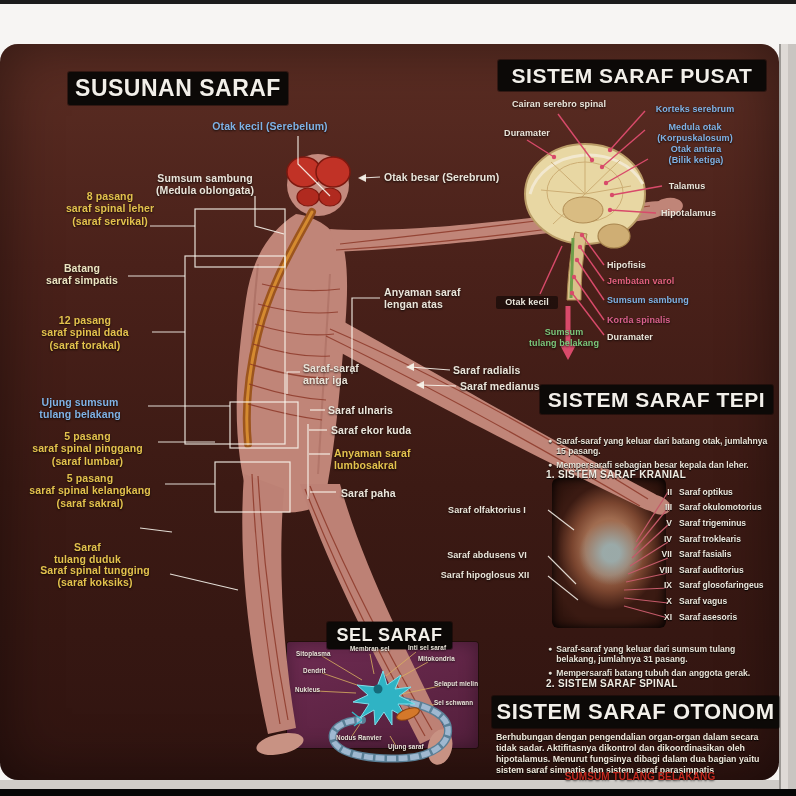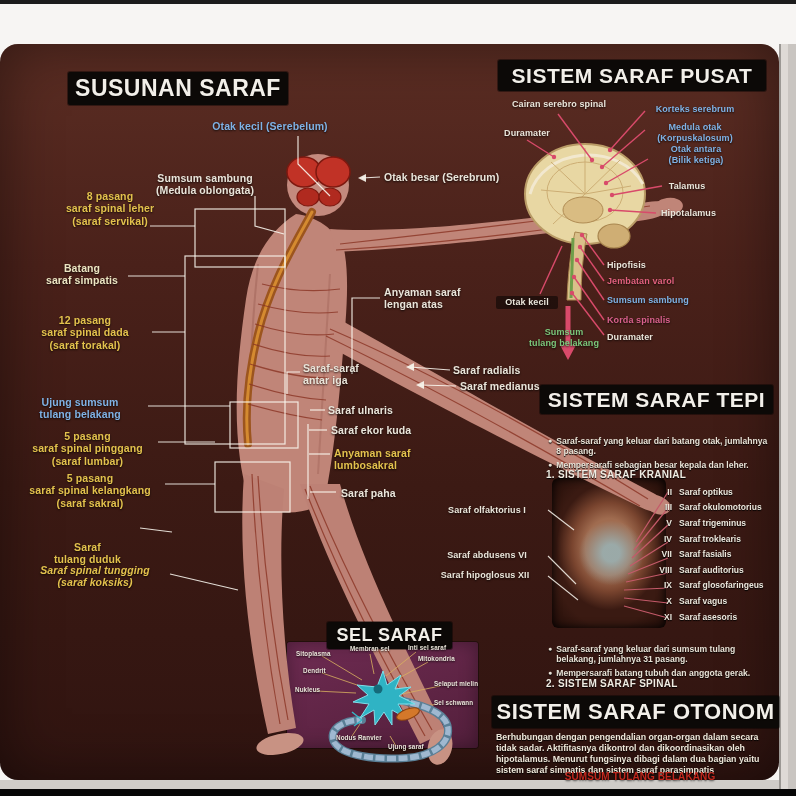--- a/index.html
+++ b/index.html
@@ -277,21 +277,21 @@
   <div class="lbl c-blue tc" style="left:10px;top:352px;width:140px;">Ujung sumsum
 tulang belakang</div>
   <div class="lbl c-yellow tc" style="left:15px;top:386px;width:145px;">5 pasang
 saraf spinal pinggang
 (saraf lumbar)</div>
   <div class="lbl c-yellow tc" style="left:15px;top:428px;width:150px;">5 pasang
 saraf spinal kelangkang
 (saraf sakral)</div>
   <div class="lbl c-yellow tc" style="left:35px;top:472px;width:105px;margin-top:25px;">Saraf
 tulang duduk</div>
-  <div class="lbl c-yellow tc" style="left:20px;top:520px;width:150px;font-style:italic;">Saraf spinal tungging
+  <div class="lbl c-yellow tc" style="left:20px;top:520px;width:150px;">Saraf spinal tungging
 (saraf koksiks)</div>
   <div class="lbl c-white" style="left:384px;top:242px;width:110px;">Anyaman saraf
 lengan atas</div>
   <div class="lbl c-white" style="left:303px;top:318px;width:90px;">Saraf-saraf
 antar iga</div>
   <div class="lbl c-white" style="left:453px;top:320px;width:100px;">Saraf radialis</div>
   <div class="lbl c-white" style="left:460px;top:336px;width:110px;">Saraf medianus</div>
   <div class="lbl c-white" style="left:328px;top:360px;width:95px;">Saraf ulnaris</div>
   <div class="lbl c-white" style="left:331px;top:380px;width:105px;">Saraf ekor kuda</div>
   <div class="lbl c-yellow" style="left:334px;top:403px;width:105px;">Anyaman saraf
@@ -313,21 +313,21 @@
   <div class="lbl sm c-magenta" style="left:607px;top:271px;width:100px;">Korda spinalis</div>
   <div class="lbl sm c-white" style="left:607px;top:288px;width:90px;">Duramater</div>
   <div class="lbl sm c-white tc" style="left:496px;top:252px;width:58px;background:rgba(16,8,6,.65);padding:1px 2px;border-radius:2px;">Otak kecil</div>
   <div class="lbl sm c-green tc" style="left:516px;top:283px;width:96px;">Sumsum
 tulang belakang</div>
 
   <div class="txt heading" style="left:546px;top:377px;">1. SISTEM SARAF KRANIAL</div>
   <div class="txt bullets" style="left:548px;top:392px;width:222px;">
     <div class="row">
         <span class="dot">●</span>
-        <span>Saraf-saraf yang keluar dari batang otak, jumlahnya 8 pasang.</span>
+        <span>Saraf-saraf yang keluar dari batang otak, jumlahnya 15 pasang.</span>
       </div>
     <div class="row">
         <span class="dot">●</span>
         <span>Mempersarafi sebagian besar kepala dan leher.</span>
       </div>
   </div>
 
   <div class="lbl sm c-white tr" style="left:430px;top:461px;width:114px;">Saraf olfaktorius   I</div>
   <div class="lbl sm c-white tr" style="left:430px;top:506px;width:114px;">Saraf abdusens   VI</div>
   <div class="lbl sm c-white tr" style="left:426px;top:526px;width:118px;">Saraf hipoglosus   XII</div>

